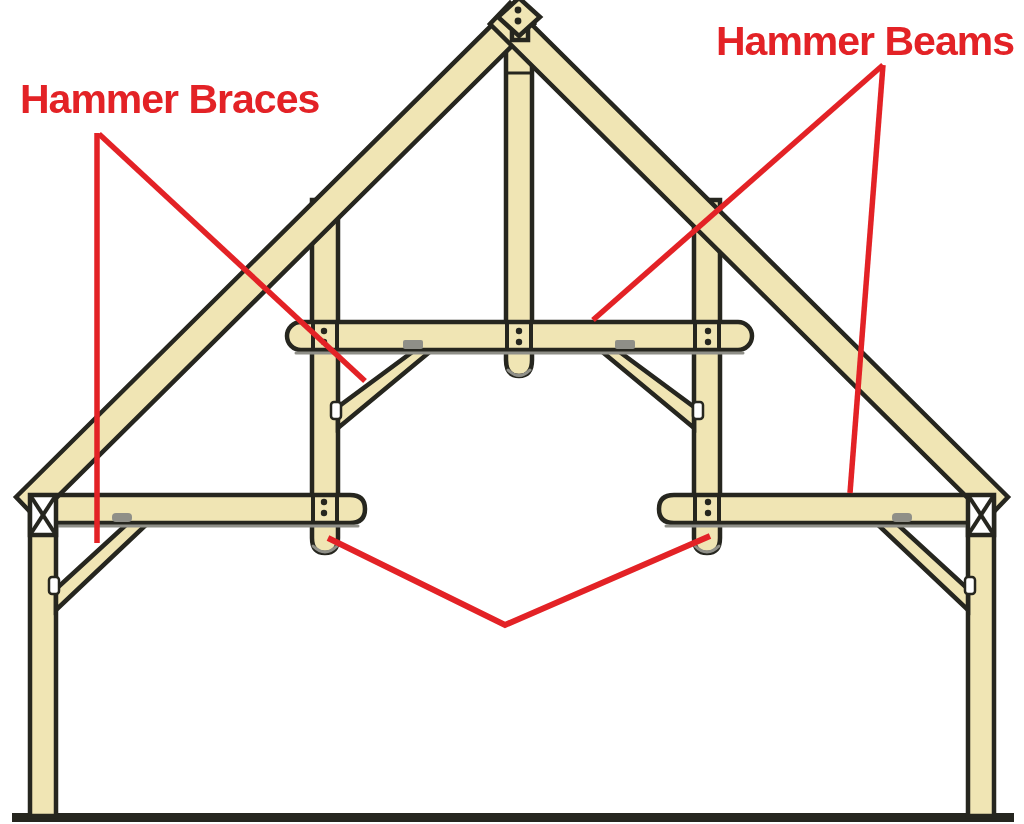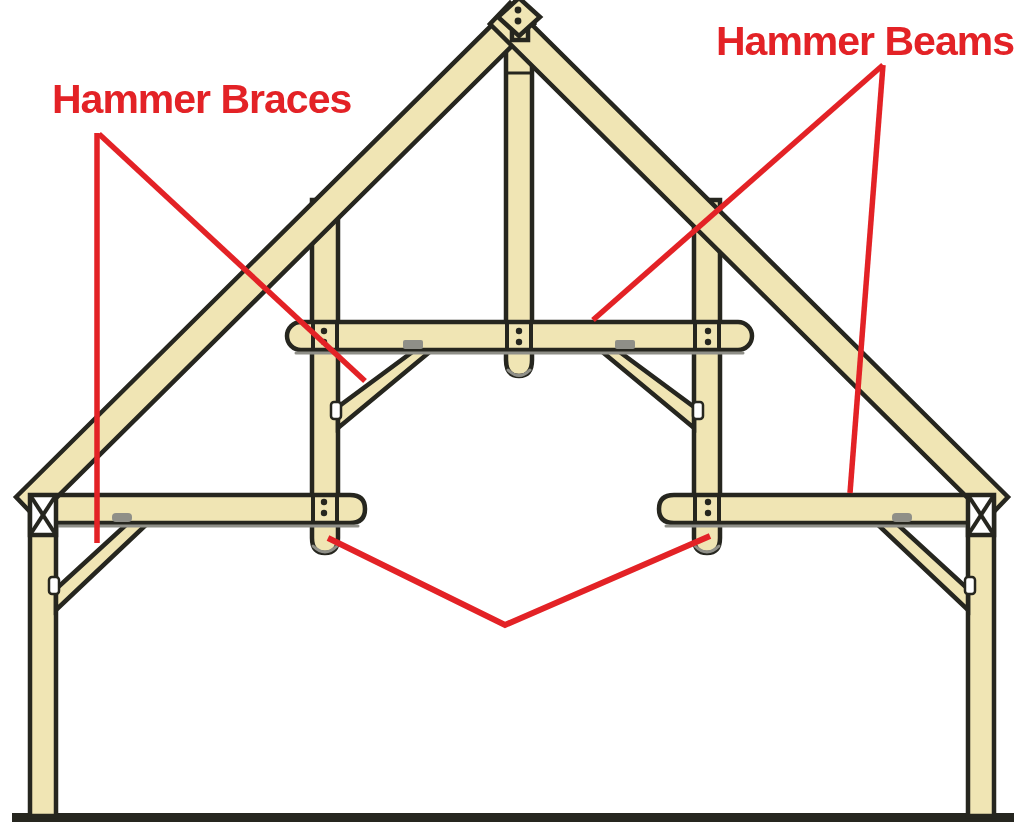--- a/index.html
+++ b/index.html
@@ -15,21 +15,21 @@
     position:absolute;
     color: var(--red, #e32226);
     font-weight:700;
     font-size:41px;
     letter-spacing:-1px;
     line-height:1.1;
     white-space:nowrap;
     user-select:none;
     text-align:center;
   }
-  .label-braces { left:20px;  top:77px;margin-left:32px;  }
+  .label-braces { left:20px;  top:77px;  }
   .label-beams  { left:716px; top:19px;  }
   .label-posts  { left:372px; top:629px; }
 
   .timber   { fill: var(--timber, #f0e5b4); stroke: var(--outline, #26261f); stroke-width:4.5; stroke-linejoin:miter; }
   .xbox     { fill:#ffffff; stroke: var(--outline, #26261f); stroke-width:4.5; }
   .xline    { stroke: var(--outline, #26261f); stroke-width:4; }
   .edge     { stroke: var(--outline, #26261f); stroke-width:4; }
   .scarf    { stroke: var(--outline, #26261f); stroke-width:3; }
   .peg      { fill: var(--outline, #26261f); }
   .whitepeg { fill:#ffffff; stroke: var(--outline, #26261f); stroke-width:2.5; }

